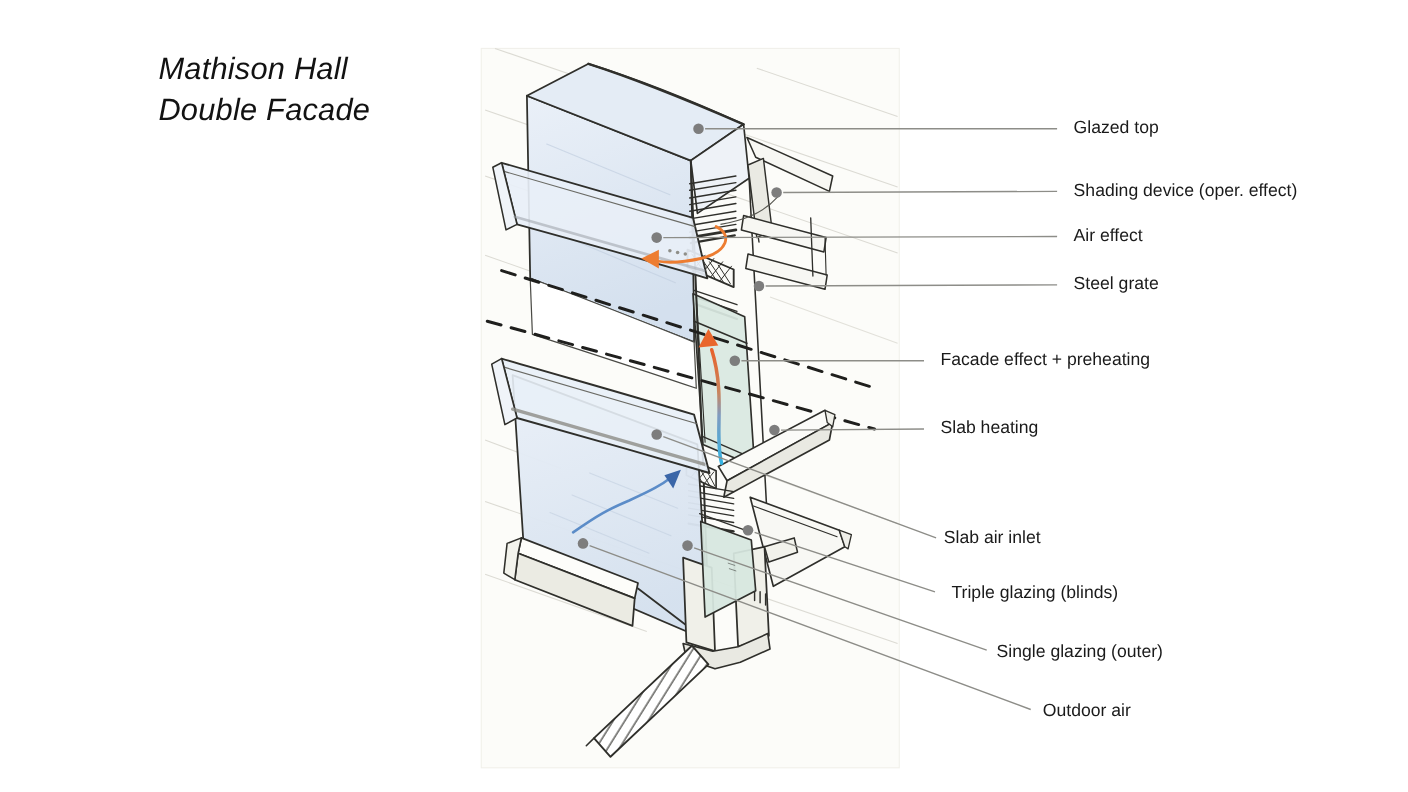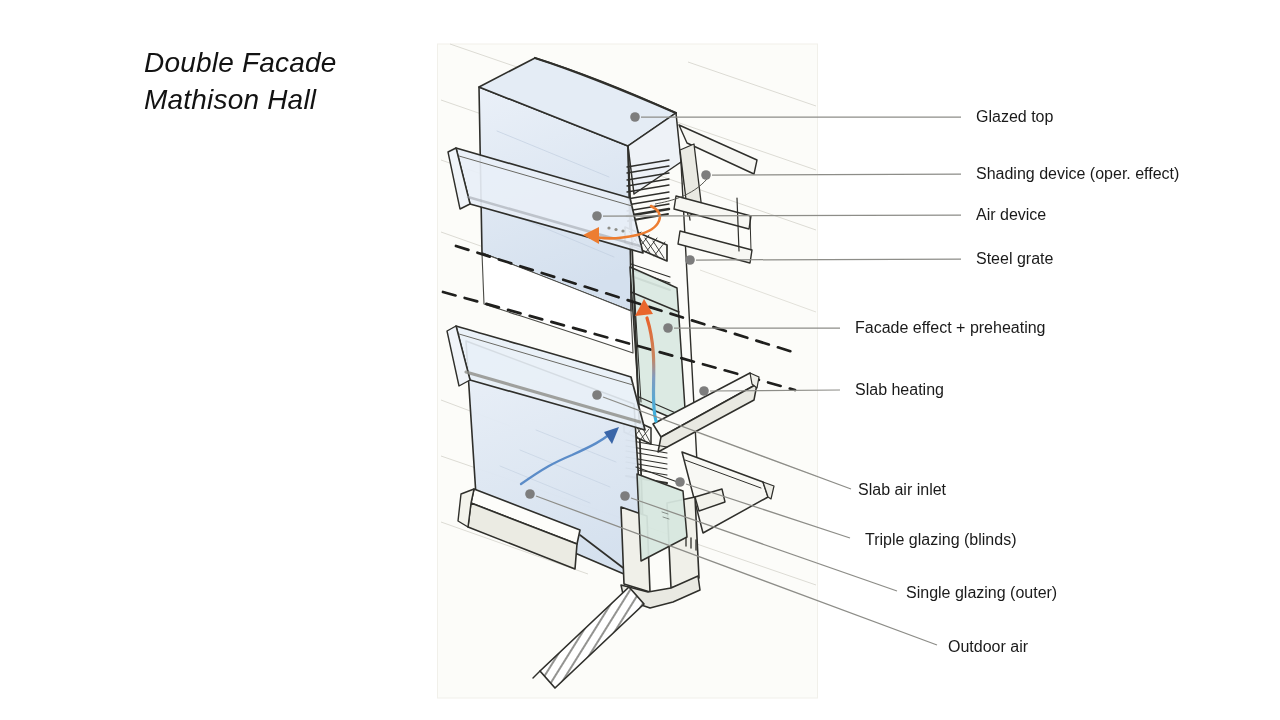--- a/index.html
+++ b/index.html
@@ -254,26 +254,26 @@
     <circle cx="668" cy="328" r="4.8"></circle>
     <circle cx="704" cy="391" r="4.8"></circle>
     <circle cx="597" cy="395" r="4.8"></circle>
     <circle cx="680" cy="482" r="4.8"></circle>
     <circle cx="625" cy="496" r="4.8"></circle>
     <circle cx="530" cy="494" r="4.8"></circle>
   </g>
 </svg>
 
 <div class="slide-title">
+  <div>Mathison Hall</div>
   <div>Double Facade</div>
-  <div>Mathison Hall</div>
 </div>
 
 <div class="diagram-label" style="left:976px;top:117px">Glazed top</div>
 <div class="diagram-label" style="left:976px;top:174px">Shading device (oper. effect)</div>
-<div class="diagram-label" style="left:976px;top:215px">Air device</div>
+<div class="diagram-label" style="left:976px;top:215px">Air effect</div>
 <div class="diagram-label" style="left:976px;top:259px">Steel grate</div>
 <div class="diagram-label" style="left:855px;top:328px">Facade effect + preheating</div>
 <div class="diagram-label" style="left:855px;top:390px">Slab heating</div>
 <div class="diagram-label" style="left:858px;top:490px">Slab air inlet</div>
 <div class="diagram-label" style="left:865px;top:540px">Triple glazing (blinds)</div>
 <div class="diagram-label" style="left:906px;top:593px">Single glazing (outer)</div>
 <div class="diagram-label" style="left:948px;top:647px">Outdoor air</div>
 
 </body></html>

